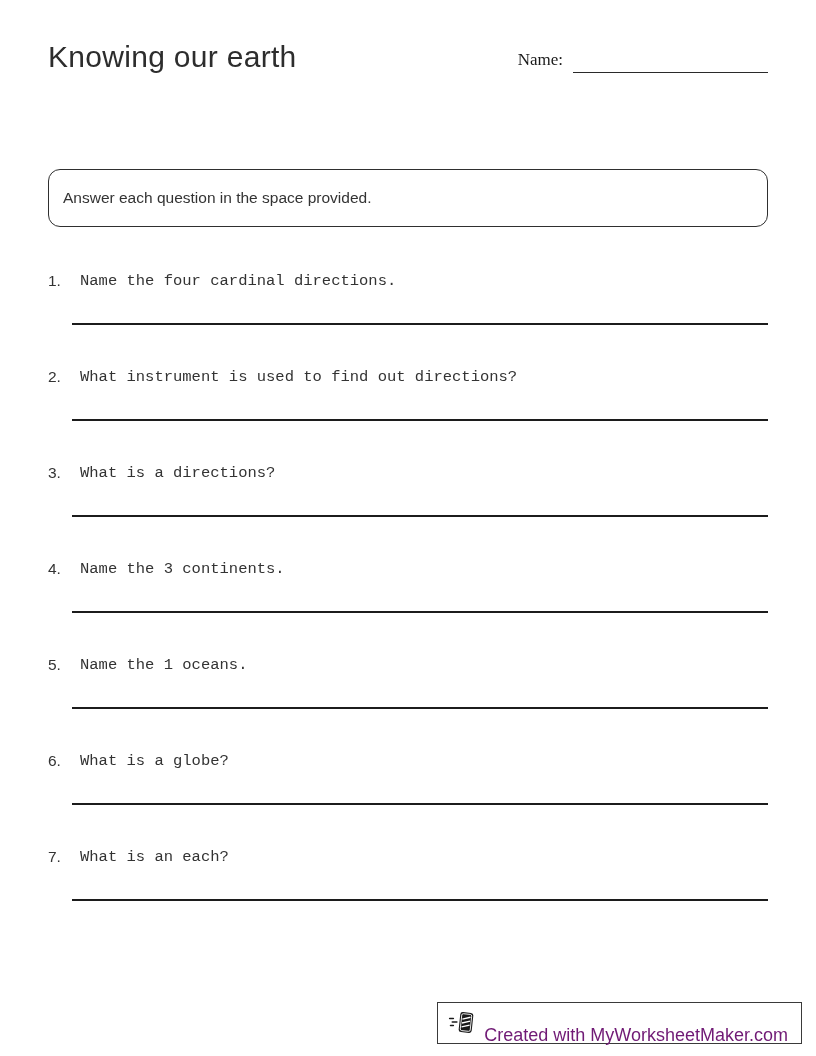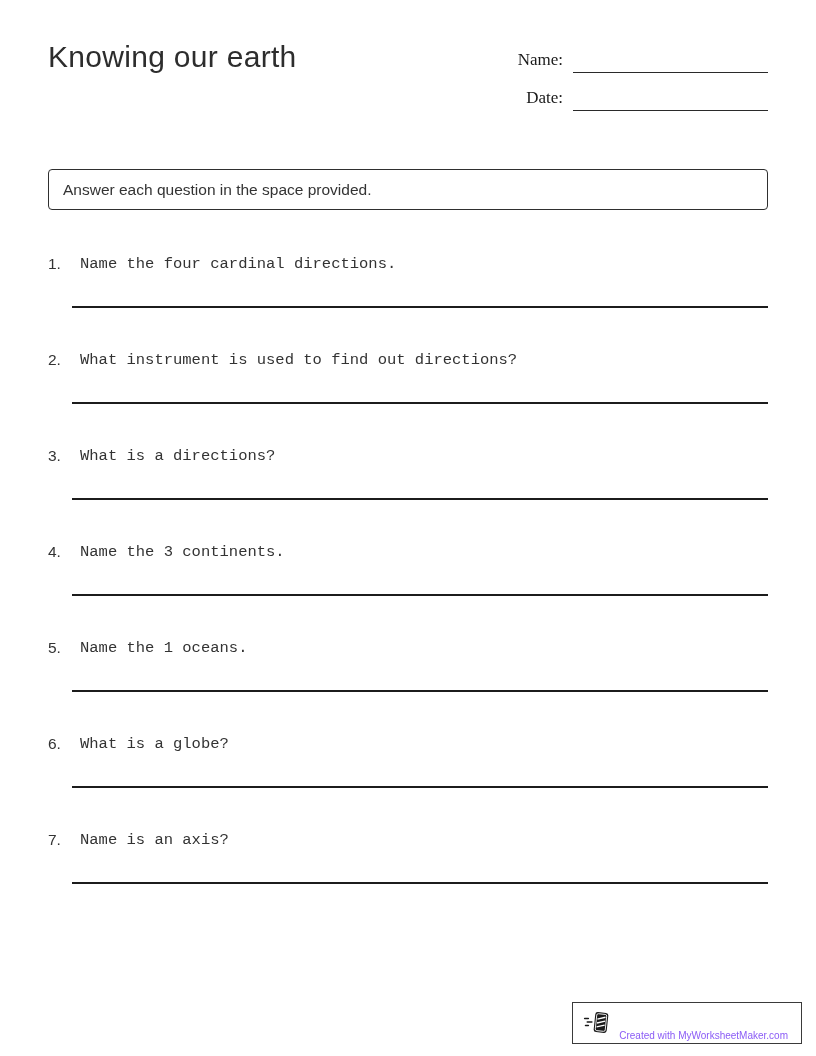--- a/index.html
+++ b/index.html
@@ -48,23 +48,23 @@
   .nd-line {
     flex: 1;
     border-bottom: 1.5px solid #2a2a2a;
     transform: translateY(8px);
     height: 1px;
   }
 
   
   .instruction-box {
     margin: 0 48px;
-    height: 41px;
+    height: 58px;
     border: 1.6px solid #2f2f2f;
-    border-radius: 4px;
+    border-radius: 12px;
     display: flex;
     align-items: center;
     padding-left: 14px;
     font-size: 15.5px;
     color: #333333;
   }
 
   
   .questions { margin: 43px 48px 0 48px; }
   .question { margin-bottom: 41px; }
@@ -89,35 +89,31 @@
     right: 14px;
     bottom: 12px;
     height: 42px;
     border: 1.5px solid #3a3a3a;
     background: #ffffff;
     display: flex;
     align-items: center;
     padding: 0 13px 0 10px;
   }
   .footer-logo { width: 28px; height: 30px; margin-right: 8px; flex-shrink: 0; }
-  .footer-text { font-size: 10px; color: #8b5cf6; white-space: nowrap; margin-top: 24px; }
+  .footer-text { font-size: 18px; color: #701a75; white-space: nowrap; margin-top: 24px; }
 </style>
 </head>
 <body>
 
 <div class="header">
   <div class="worksheet-title">Knowing our earth</div>
 
   <div class="name-date">
     <div class="nd-row">
       <span class="nd-label">Name:</span>
-      <span class="nd-line"></span>
-    </div>
-    <div class="nd-row">
-      <span class="nd-label">Date:</span>
       <span class="nd-line"></span>
     </div>
   </div>
 </div>
 
 <div class="instruction-box">
   <span>Answer each question in the space provided.</span>
 </div>
 
 <div class="questions">
@@ -166,21 +162,21 @@
     <div class="q-row">
       <span class="q-num">6.</span>
       <span class="q-text">What is a globe?</span>
     </div>
     <div class="answer-line"></div>
   </div>
 
   <div class="question">
     <div class="q-row">
       <span class="q-num">7.</span>
-      <span class="q-text">Name is an axis?</span>
+      <span class="q-text">What is an each?</span>
     </div>
     <div class="answer-line"></div>
   </div>
 
 </div>
 
 <div class="footer-badge">
   <span class="footer-logo">
     <svg viewBox="0 0 32 32" width="28" height="30" aria-hidden="true">
       <g fill="#1a1a1a">

